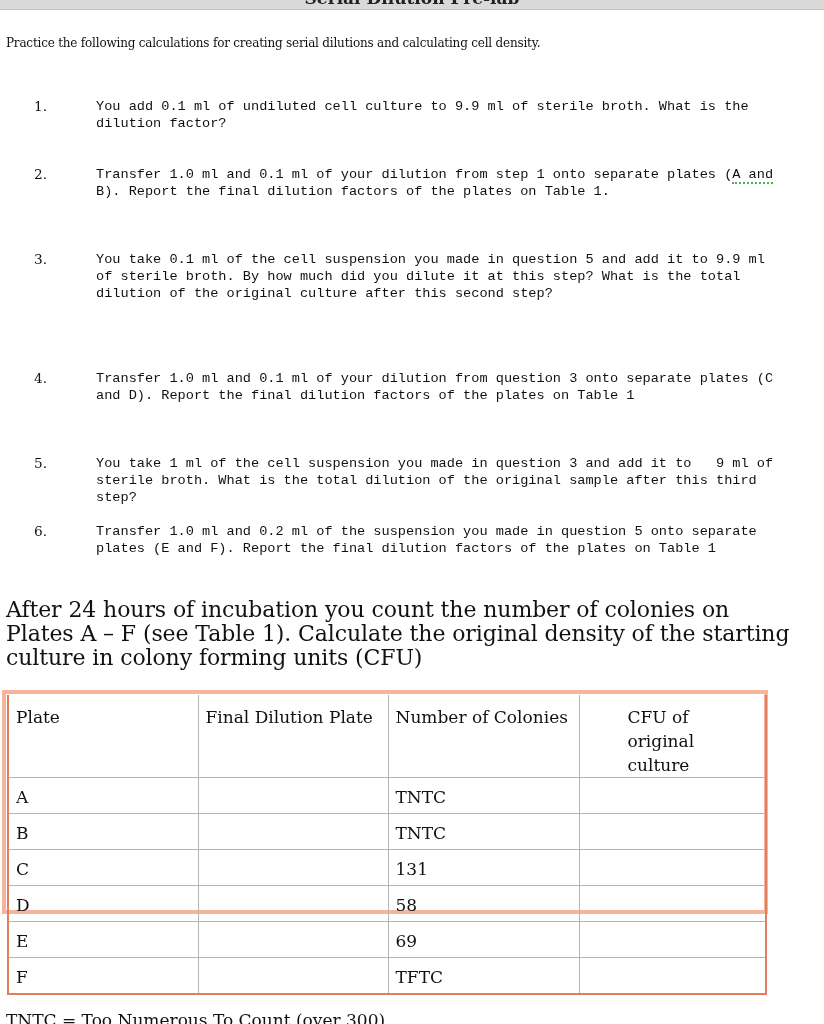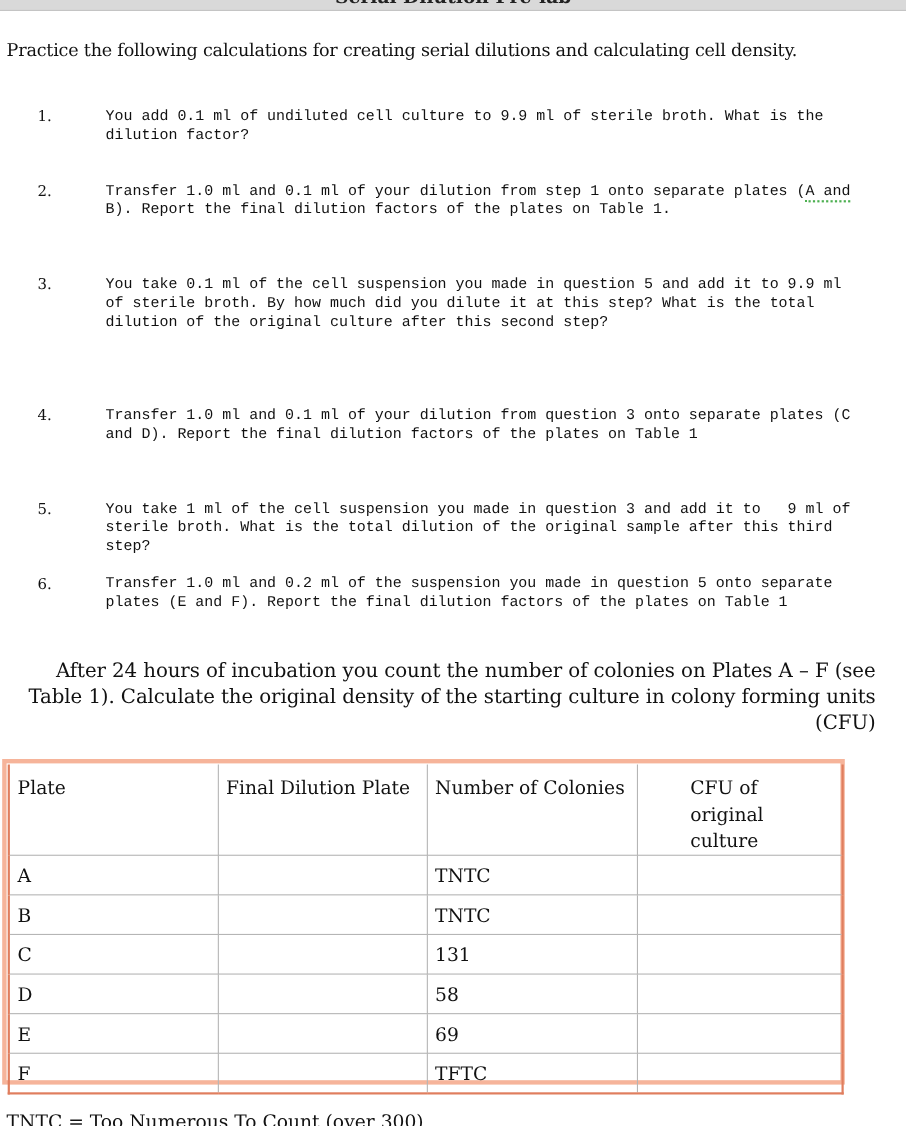--- a/index.html
+++ b/index.html
@@ -12,33 +12,33 @@
       position: absolute; left: 0; top: 0; width: 824px; height: 9px;
       background: #d9d9d9; border-bottom: 1px solid #c4c4c4;
     }
     .doc-title {
       position: absolute; top: -4px; left: 0; width: 824px; text-align: center;
       font-size: 17px; font-weight: bold; color: #222; height: 14px; overflow: hidden;
       line-height: 20px;
     }
     .doc-title span { position: relative; top: -8px; }
     .intro {
-      position: absolute; left: 6px; top: 36px; font-size: 16px; letter-spacing: -0.2px;
+      position: absolute; left: 6px; top: 36px; font-size: 12px; letter-spacing: -0.2px;
       white-space: nowrap;
     }
     .q { position: absolute; left: 0; width: 824px; font-size: 13.6px; line-height: 17px; }
     .q .num { position: absolute; left: 34px; top: 0; }
     .q .text { position: absolute; left: 96px; top: 0; width: 680px; font-family: Liberation Mono, monospace; }
     .squiggle { border-bottom: 2px dotted #4caf50; }
     .after {
       position: absolute; left: 6px; top: 598px; width: 790px;
-      font-size: 18px; line-height: 24px; letter-spacing: -0.1px; text-align: right;
+      font-size: 22px; line-height: 24px; letter-spacing: -0.1px;
     }
     .table-frame {
-      position: absolute; left: 2px; top: 690px; width: 766px; height: 296px;
+      position: absolute; left: 2px; top: 690px; width: 766px; height: 224px;
       border: 4px solid #f6b49a; box-sizing: border-box; background: #fff;
     }
     table.results {
       position: absolute; left: 1px; top: 1px; width: 758px;
       border-collapse: collapse; font-size: 17px; table-layout: fixed;
     }
     table.results td, table.results th {
       border: 1px solid #b5b5b5; text-align: left; vertical-align: top;
       font-weight: normal; padding: 10px 7px 0 7px; line-height: 24px;
     }

